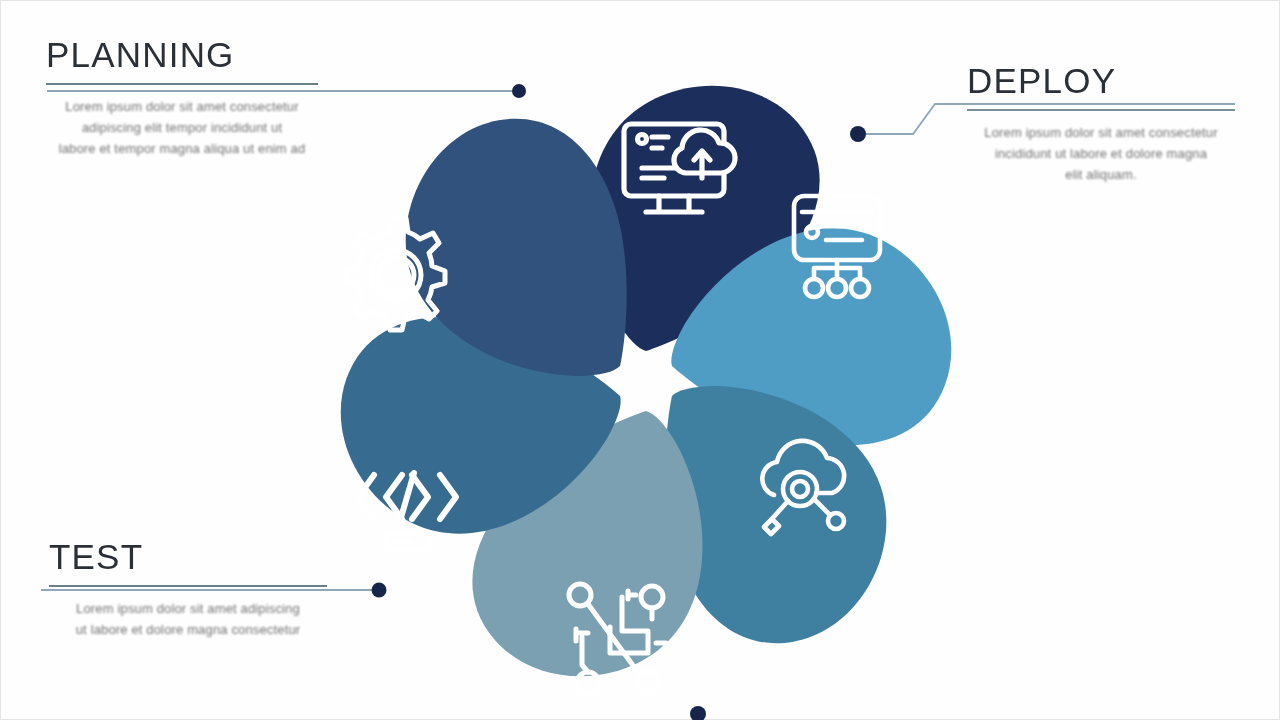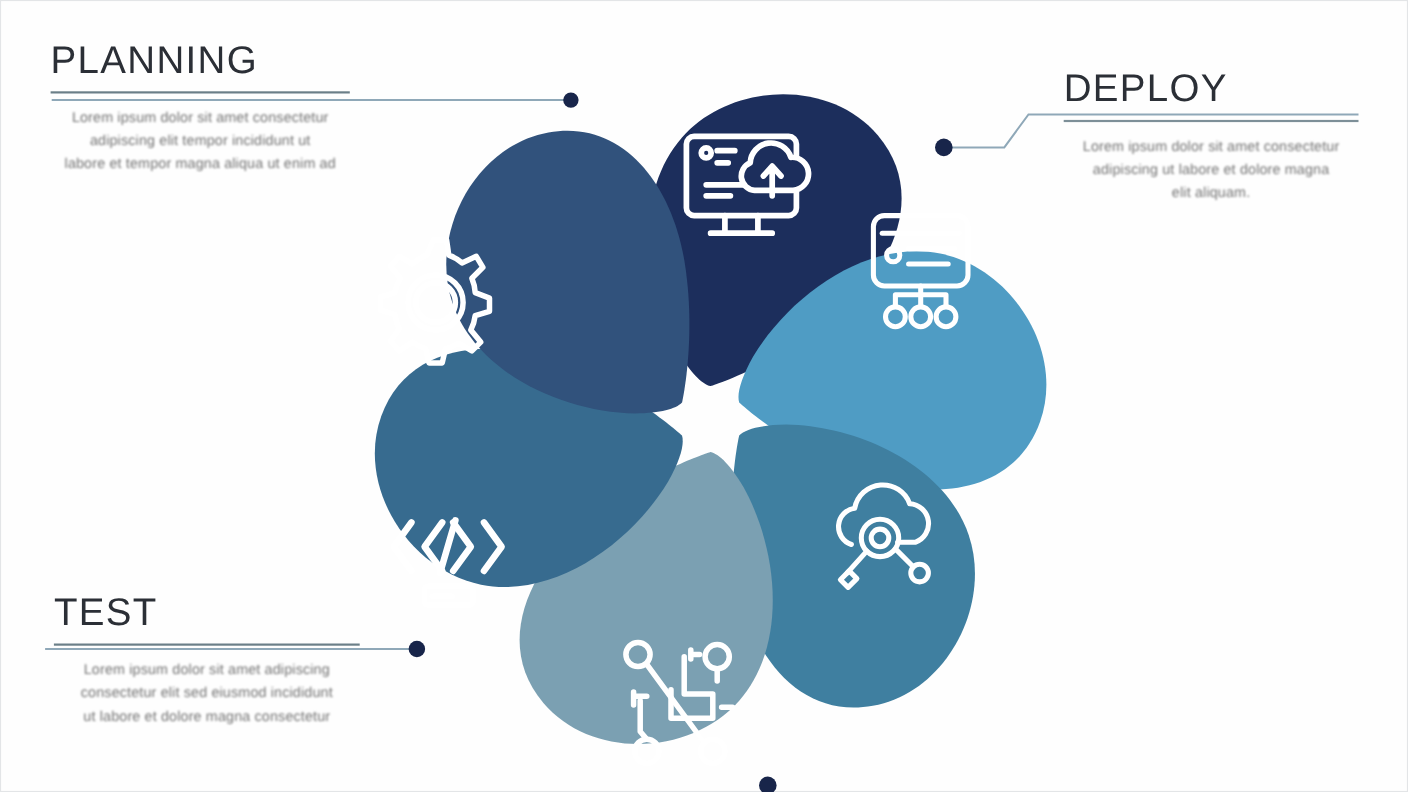--- a/index.html
+++ b/index.html
@@ -191,28 +191,27 @@
       <div>adipiscing elit tempor incididunt ut</div>
       <div>labore et tempor magna aliqua ut enim ad</div>
     </div>
   </div>
 
   <div class="block" id="blk-deploy">
     <h2>DEPLOY</h2>
     <div class="rule"></div>
     <div class="body">
       <div>Lorem ipsum dolor sit amet consectetur</div>
-      <div>adipiscing ut labore et dolore magna</div>
+      <div>incididunt ut labore et dolore magna</div>
       <div>elit aliquam.</div>
     </div>
   </div>
 
   <div class="block" id="blk-test">
     <h2>TEST</h2>
     <div class="rule"></div>
     <div class="body">
       <div>Lorem ipsum dolor sit amet adipiscing</div>
-      <div>consectetur elit sed eiusmod incididunt</div>
       <div>ut labore et dolore magna consectetur</div>
     </div>
   </div>
 
 </div>
 
 </body></html>

